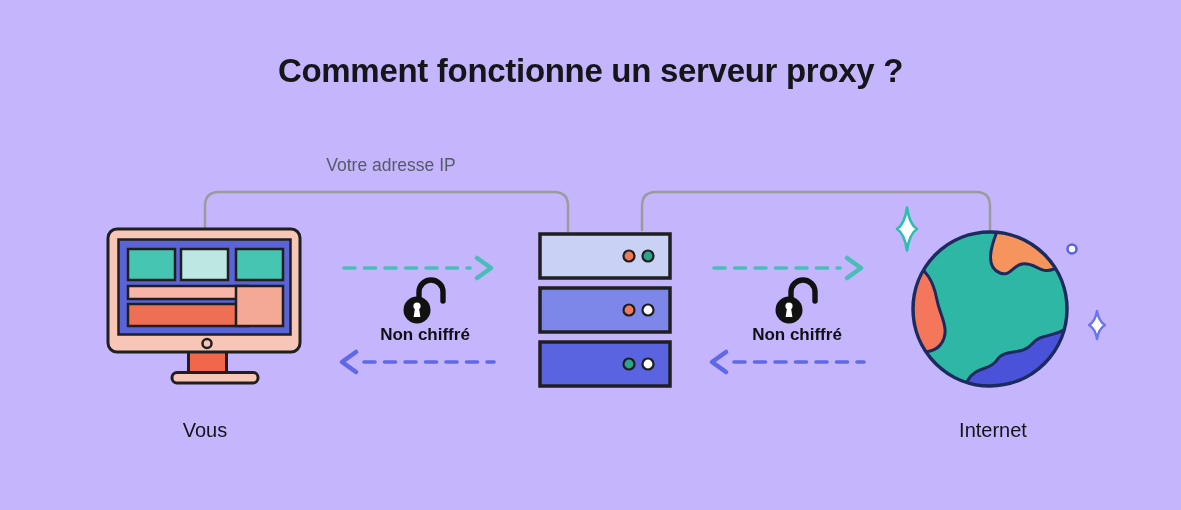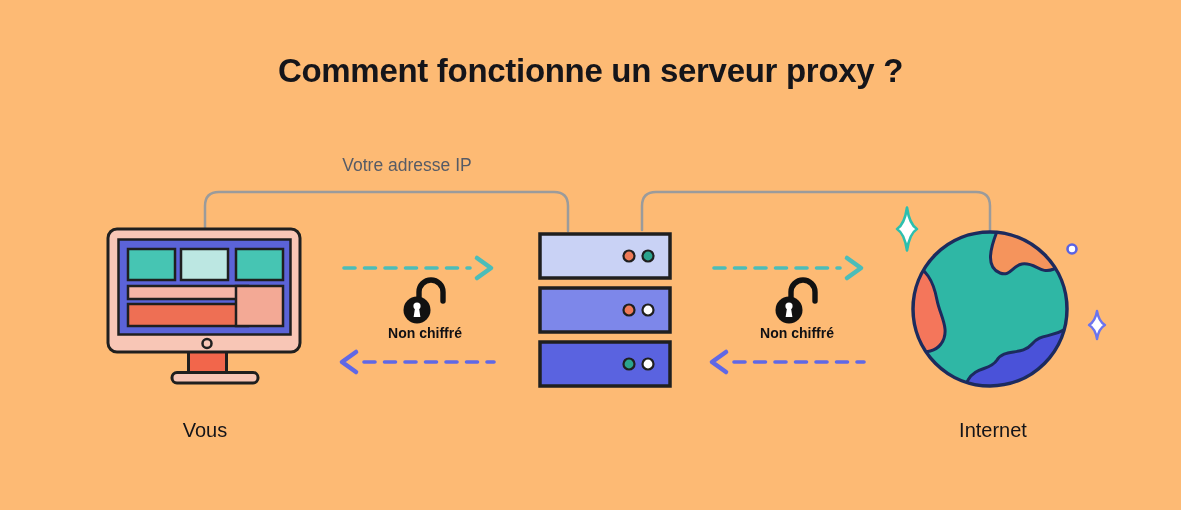--- a/index.html
+++ b/index.html
@@ -1,31 +1,31 @@
 <!DOCTYPE html>
 <html><head>
 <meta charset="utf-8">
 <style>
   html,body{margin:0;padding:0;background:#ffffff;}
   .canvas{
-    position:relative;width:1181px;height:510px;background:#fdba74;overflow:hidden;
+    position:relative;width:1181px;height:510px;background:#c4b5fd;overflow:hidden;
     font-family:"Liberation Sans", sans-serif;
   }
   .abs{position:absolute;}
   .title{
     left:0;right:0;top:52px;text-align:center;
     font-size:33px;font-weight:700;letter-spacing:-0.3px;color:#15151a;
   }
   .conn-label{
     top:155px;transform:translateX(-50%);white-space:nowrap;
-    font-size:17.5px;font-weight:400;color:#565b66;margin-left:16px;
+    font-size:17.5px;font-weight:400;color:#565b66;
   }
   .status-label{
     top:325px;transform:translateX(-50%);white-space:nowrap;
-    font-size:14px;font-weight:600;color:#101014;text-align:center;
+    font-size:17px;font-weight:600;color:#101014;text-align:center;
   }
   .node-label{
     top:419px;transform:translateX(-50%);white-space:nowrap;
     font-size:20px;font-weight:500;color:#141419;
   }
   svg{position:absolute;left:0;top:0;}
 </style>
 </head>
 <body>
 

